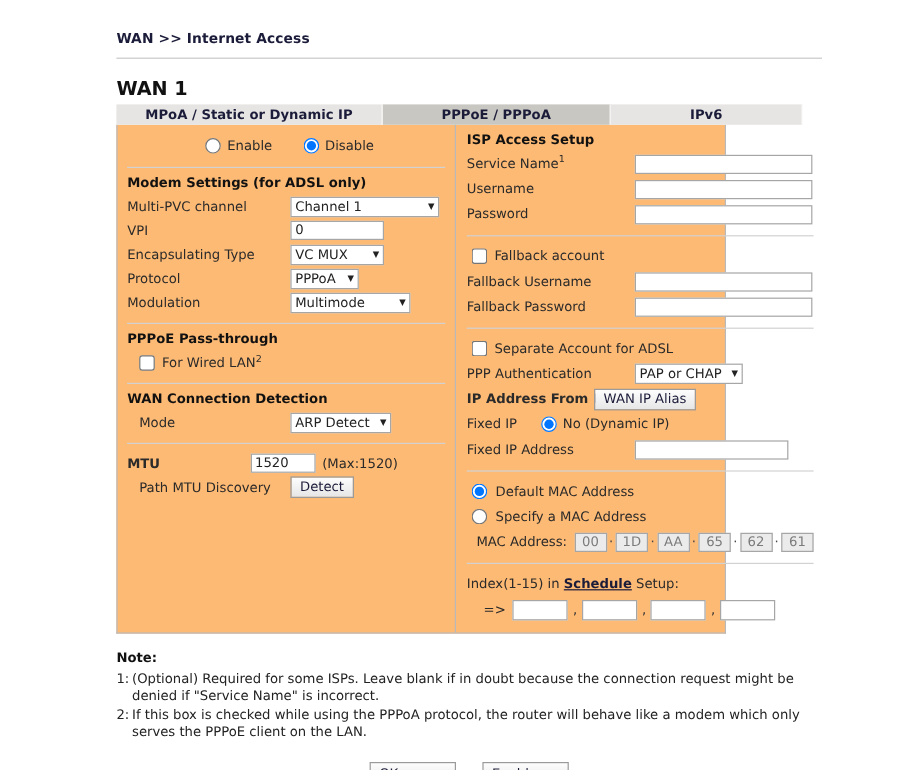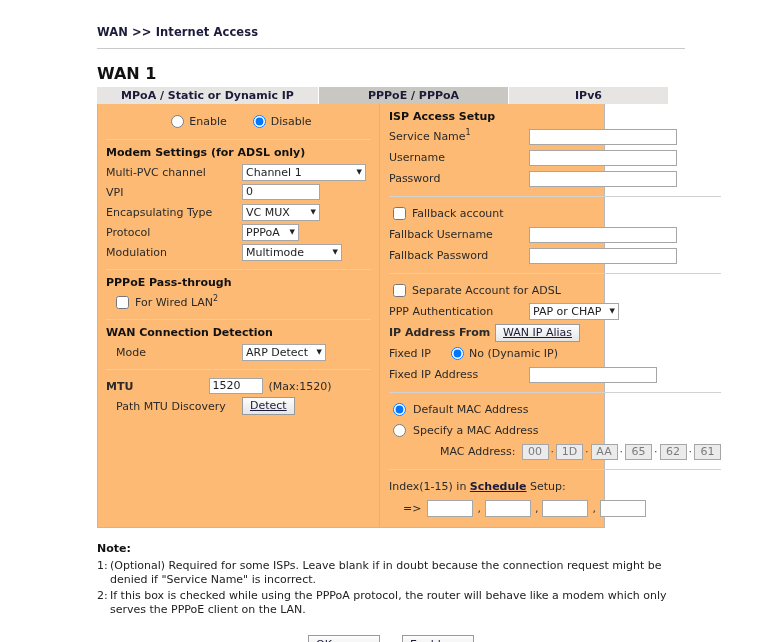--- a/index.html
+++ b/index.html
@@ -184,21 +184,20 @@
     background: linear-gradient(#fdfdfd, #e6e6e6);
     font-family: "DejaVu Sans", sans-serif;
     font-size: 11px;
     color: #1b1b3a;
     height: 18px;
     line-height: 16px;
     padding: 0 7px;
     box-sizing: border-box;
     cursor: default;
     white-space: nowrap;
-    text-decoration: underline;
   }
   .btn-ok-cancel {
     width: 72px;
     height: 20px;
     text-align: left;
     font-size: 11px;
   }
 
   sup {
     font-size: 8px;
@@ -471,21 +470,21 @@
         <input type="radio" name="macopt" checked="" style="margin-right: 7px;">
         <span class="lbl">Default MAC Address</span>
       </div>
 
       <div class="rrow" style="padding-left:4px;">
         <input type="radio" name="macopt" style="margin-right: 7px;">
         <span class="lbl">Specify a MAC Address</span>
       </div>
 
       <div class="mac-row">
-        <span class="lbl" style="margin-right:6px;margin-left:43px;">MAC Address:</span>
+        <span class="lbl" style="margin-right:6px;">MAC Address:</span>
         <input class="tinput disabled mac-box" disabled="" value="00" style="">
         <span class="mac-sep">·</span>
         <input class="tinput disabled mac-box" disabled="" value="1D" style="">
         <span class="mac-sep">·</span>
         <input class="tinput disabled mac-box" disabled="" value="AA" style="">
         <span class="mac-sep">·</span>
         <input class="tinput disabled mac-box" disabled="" value="65" style="">
         <span class="mac-sep">·</span>
         <input class="tinput disabled mac-box" disabled="" value="62" style="">
         <span class="mac-sep">·</span>

